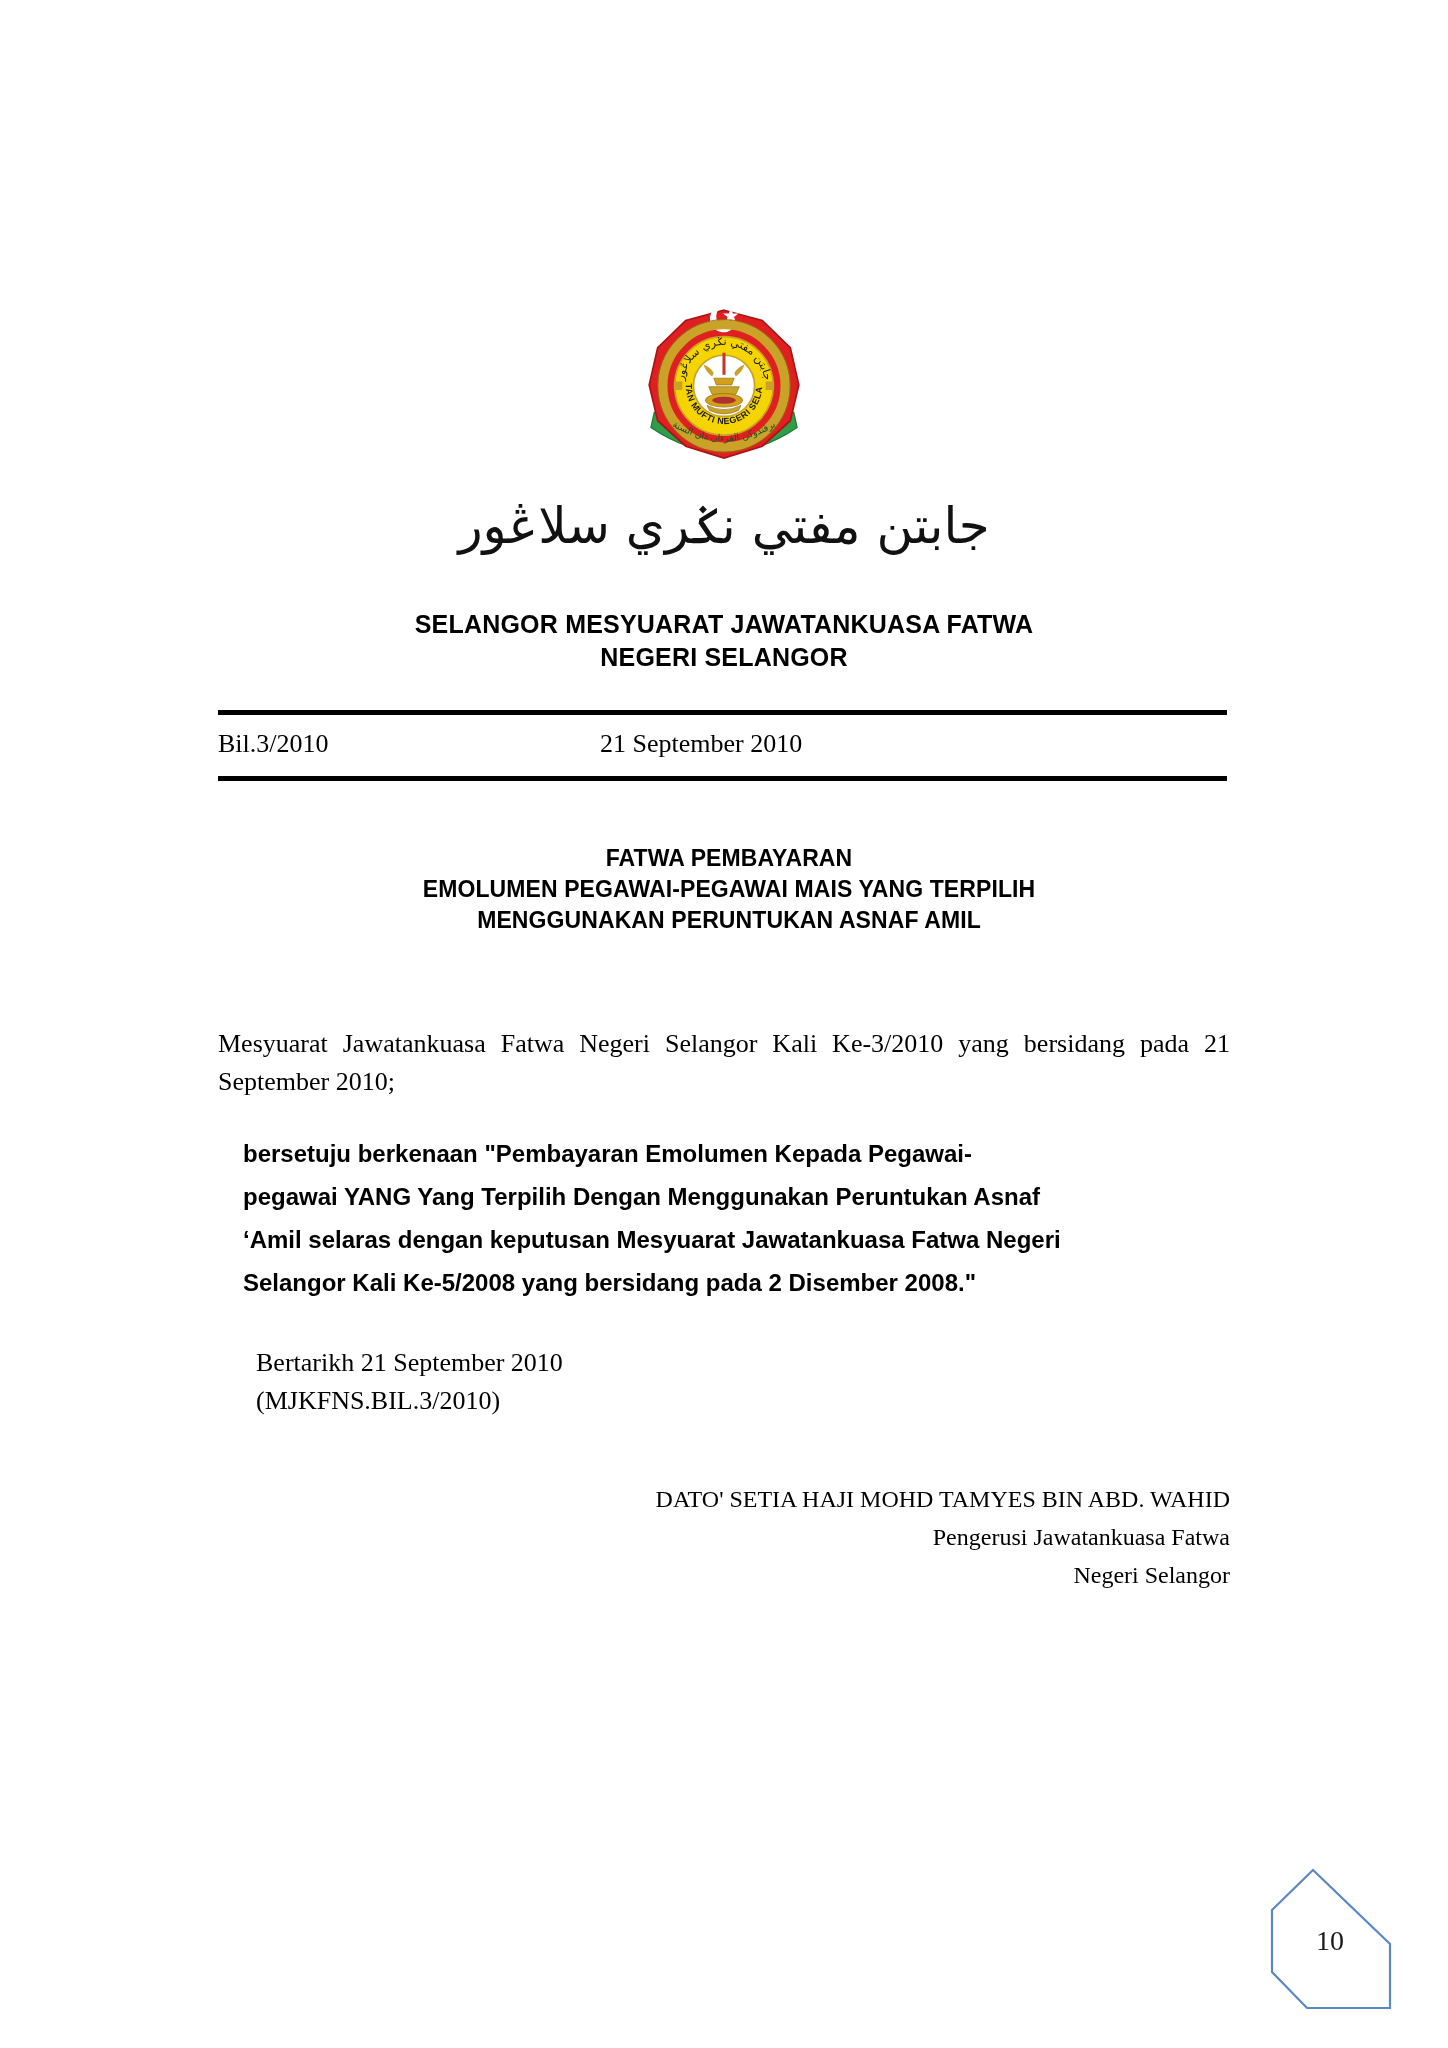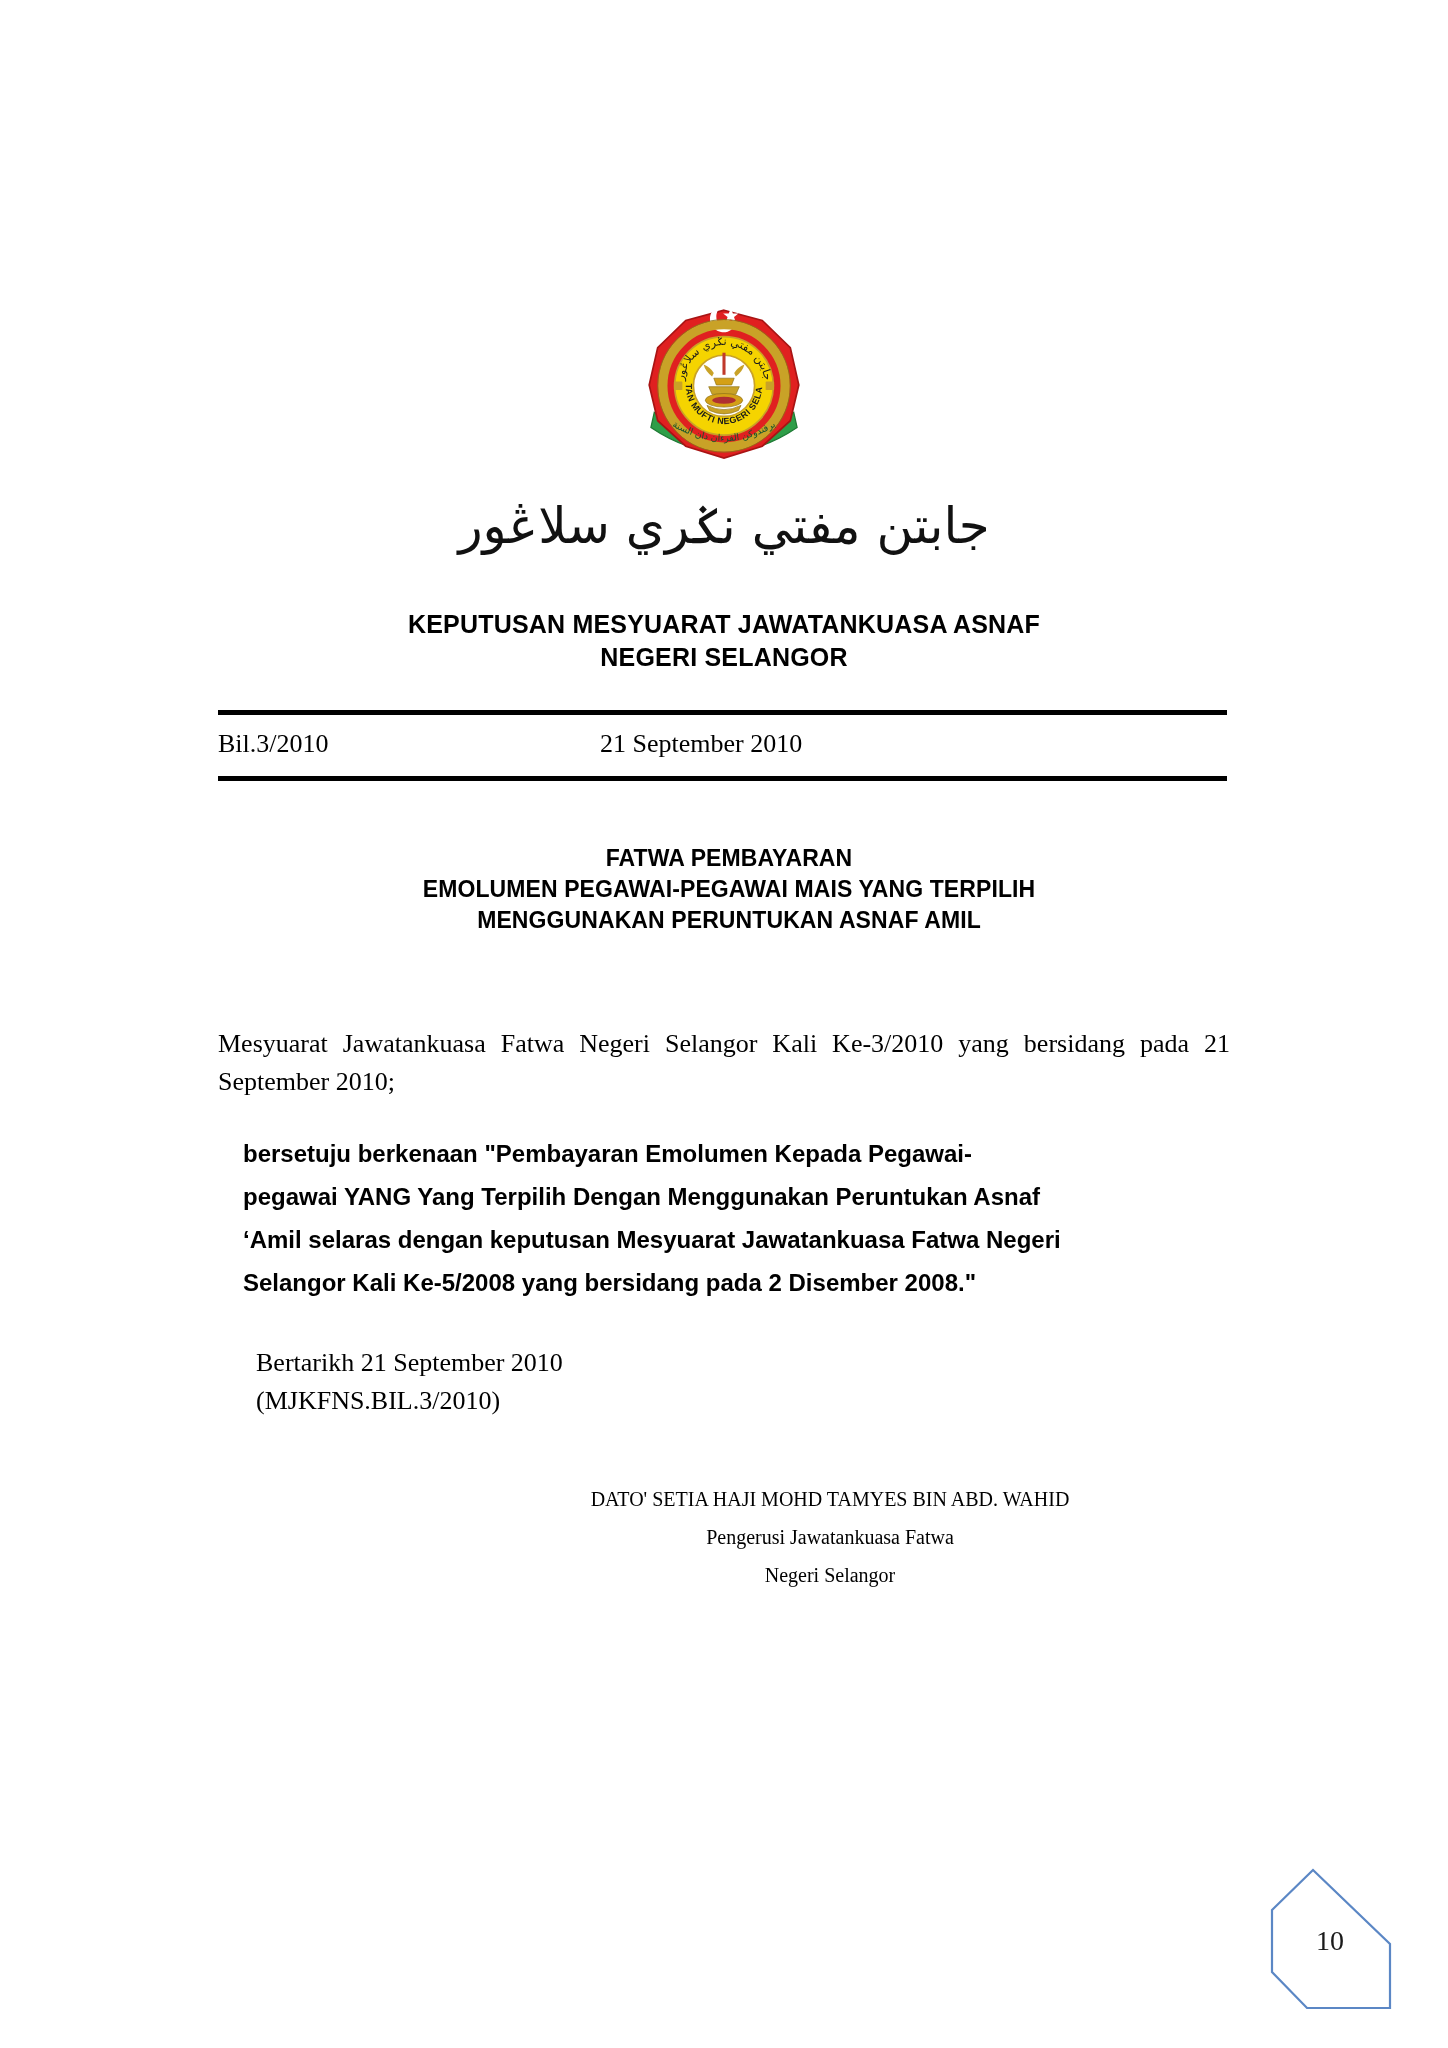--- a/index.html
+++ b/index.html
@@ -157,22 +157,22 @@
     line-height: 38px;
   }
   .dateref div { white-space: nowrap; margin-left: 38px; }
 
   
   .signature {
     position: absolute;
     left: 430px;
     top: 1480px;
     width: 800px;
-    text-align: center;
-    font-size: 20px;
+    text-align: right;
+    font-size: 24px;
     line-height: 38px;
   }
   .signature div { white-space: nowrap; }
 
   
   .page-badge {
     position: absolute;
     left: 1268px;
     top: 1866px;
     width: 180px;
@@ -248,21 +248,21 @@
         </text>
       </svg>
     </div>
   </div>
 
   <div class="jawi-wrap">
     <div class="jawi">جابتن مفتي نݢري سلاڠور</div>
   </div>
 
   <div class="header-title">
-    <div>KEPUTUSAN MESYUARAT JAWATANKUASA ASNAF</div>
+    <div>SELANGOR MESYUARAT JAWATANKUASA FATWA</div>
     <div>NEGERI SELANGOR</div>
   </div>
 
   <div class="rule top"></div>
   <div class="rule bottom"></div>
 
   <div class="meta-row">
     <span class="meta-bil">Bil.3/2010</span>
     <span class="meta-date">21 September 2010</span>
   </div>

